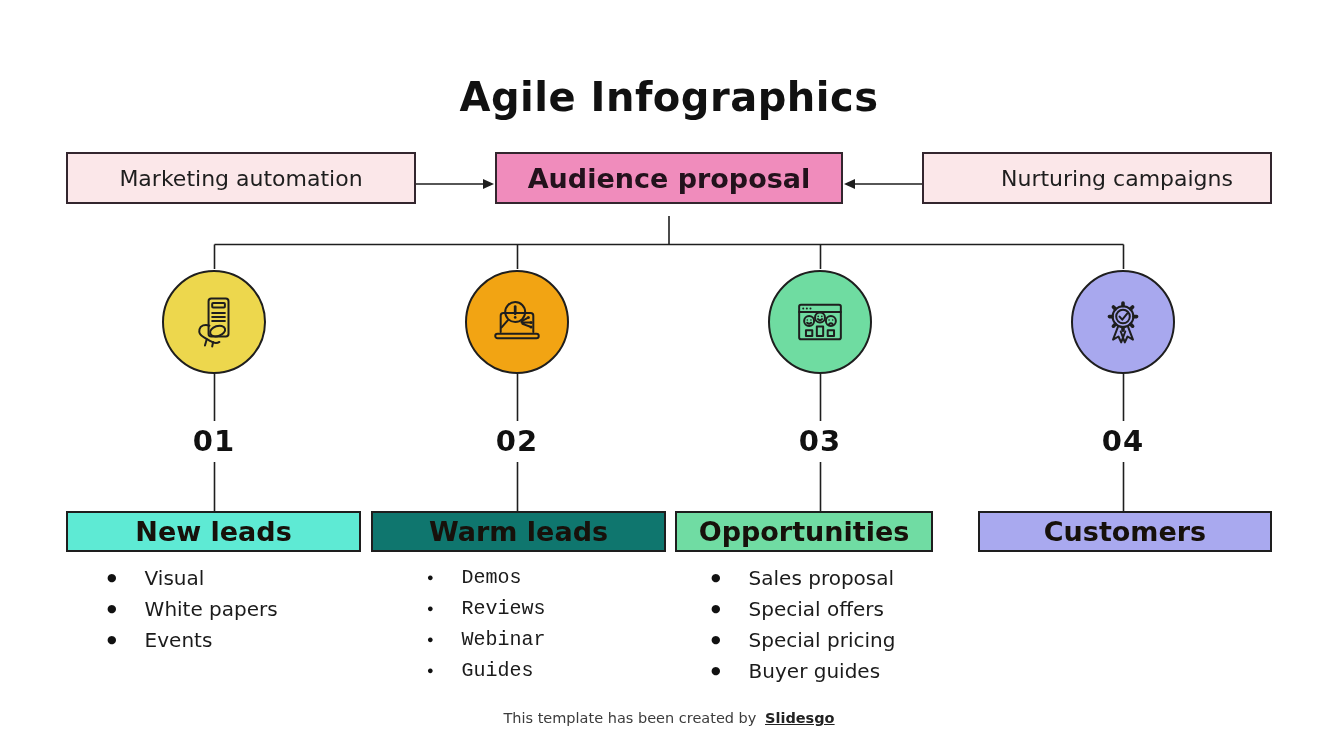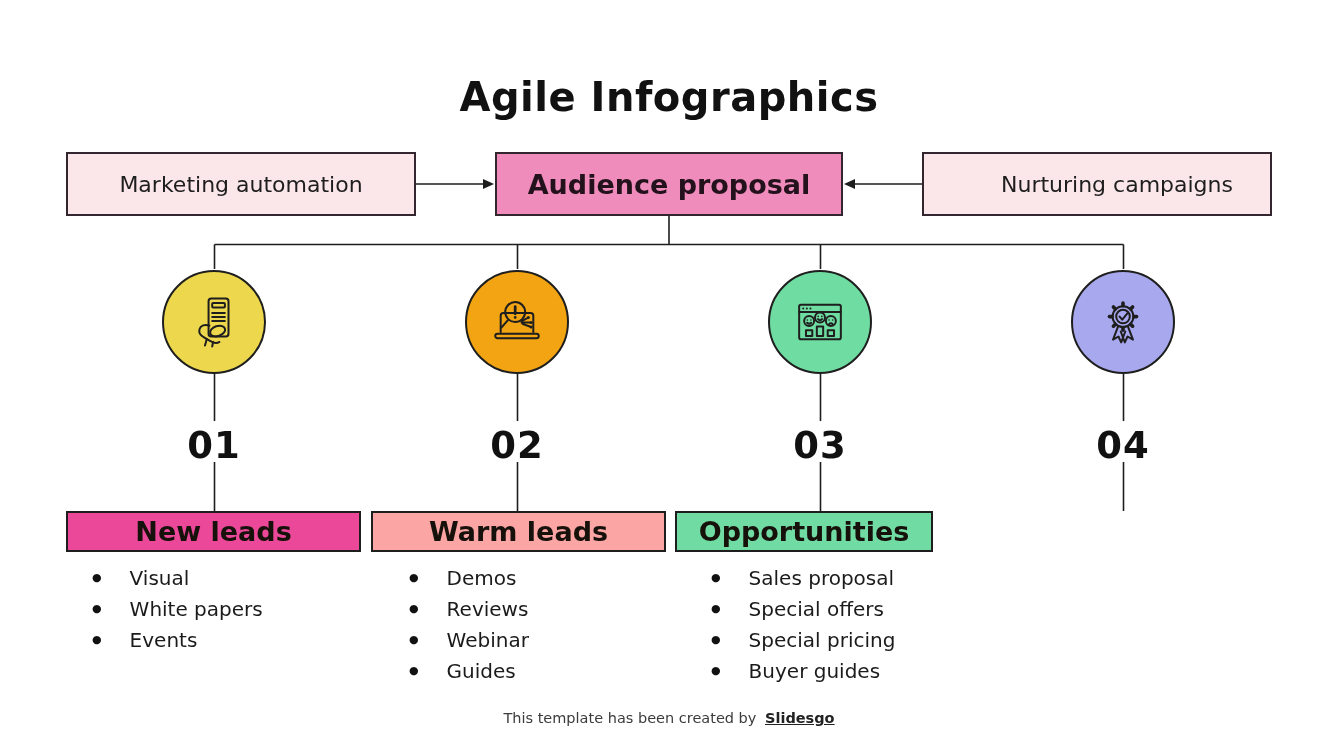--- a/index.html
+++ b/index.html
@@ -6,21 +6,21 @@
   .canvas{
     position:relative;width:1338px;height:753px;background:#ffffff;
     font-family:"DejaVu Sans","Liberation Sans",sans-serif;color:#1e1e1e;overflow:hidden;
   }
   .title{
     position:absolute;top:74px;left:0;width:100%;text-align:center;
     font-size:40px;font-weight:bold;letter-spacing:.5px;color:#111111;
   }
   
   .flow-box{
-    position:absolute;top:152px;height:64px;box-sizing:border-box;
+    position:absolute;top:152px;height:52px;box-sizing:border-box;
     border:2px solid #33262e;display:flex;align-items:center;justify-content:center;
   }
   .flow-side{background:#fbe7e9;font-size:22px;}
   .flow-center{background:#f08cbc;font-size:27px;font-weight:bold;color:#23121c;}
   .box-left{left:66px;width:350px;}
   .box-center{left:495px;width:348px;}
   .box-right{left:922px;width:350px;padding-left:40px;}
   
   .connectors{position:absolute;left:0;top:0;width:1338px;height:753px;pointer-events:none;}
   
@@ -31,36 +31,36 @@
   .c1{left:162px;background:#edd74d;}
   .c2{left:465px;background:#f2a413;}
   .c3{left:768px;background:#6fdca1;}
   .c4{left:1071px;background:#a8a8ee;}
   .stage-circle svg{width:58px;height:58px;}
   .ic{fill:none;stroke:#1e1e1e;stroke-width:2.2;stroke-linecap:round;stroke-linejoin:round;}
   .icfill{fill:#1e1e1e;stroke:none;}
   
   .stage-number{
     position:absolute;top:424px;width:120px;text-align:center;
-    font-size:37px;font-weight:bold;color:#111111;letter-spacing:1px;
+    font-size:29px;font-weight:bold;color:#111111;letter-spacing:1px;
   }
   .n1{left:154px;} .n2{left:457px;} .n3{left:760px;} .n4{left:1063px;}
   
   .stage-label{
     position:absolute;top:511px;height:41px;width:295px;box-sizing:border-box;
     border:2px solid #1e1e1e;display:flex;align-items:center;justify-content:center;
     font-size:27px;font-weight:bold;color:#17110b;
   }
-  .l1{left:66px;background:#ec4899;}
-  .l2{left:371px;background:#fca5a5;text-align:right;}
+  .l1{left:66px;background:#5eead4;}
+  .l2{left:371px;background:#0f766e;text-align:right;}
   .l3{left:675px;background:#70dca3;width:258px;}
   .l4{left:978px;background:#a9a9ef;width:294px;}
   
   .stage-list{position:absolute;top:562px;width:268px;list-style:none;margin:0;padding:0;}
-  .u1{left:92px;text-align:right;} .u2{left:409px;} .u3{left:711px;text-align:center;} .u4{left:1016px;}
+  .u1{left:107px;text-align:right;} .u2{left:427px;font-family:Liberation Mono, monospace;} .u3{left:711px;text-align:center;} .u4{left:1016px;}
   .stage-list li{
     display:flex;align-items:center;height:31px;font-size:20px;color:#1b1b1b;
   }
   .stage-list li::before{
     content:"\25CF";font-size:11px;margin-right:28px;flex:0 0 auto;color:#111111;
   }
   
   .footer{
     position:absolute;top:710px;left:0;width:100%;text-align:center;
     font-size:14.5px;color:#3c3c3c;
@@ -183,20 +183,23 @@
 
   <div class="stage-label l1">
     <span>New leads</span>
   </div>
   <div class="stage-label l2">
     <span>Warm leads</span>
   </div>
   <div class="stage-label l3">
     <span>Opportunities</span>
   </div>
+  <div class="stage-label l4">
+    <span>Customers</span>
+  </div>
 
   <ul class="stage-list u1">
     <li>Visual</li>
     <li>White papers</li>
     <li>Events</li>
   </ul>
   <ul class="stage-list u2">
     <li>Demos</li>
     <li>Reviews</li>
     <li>Webinar</li>

